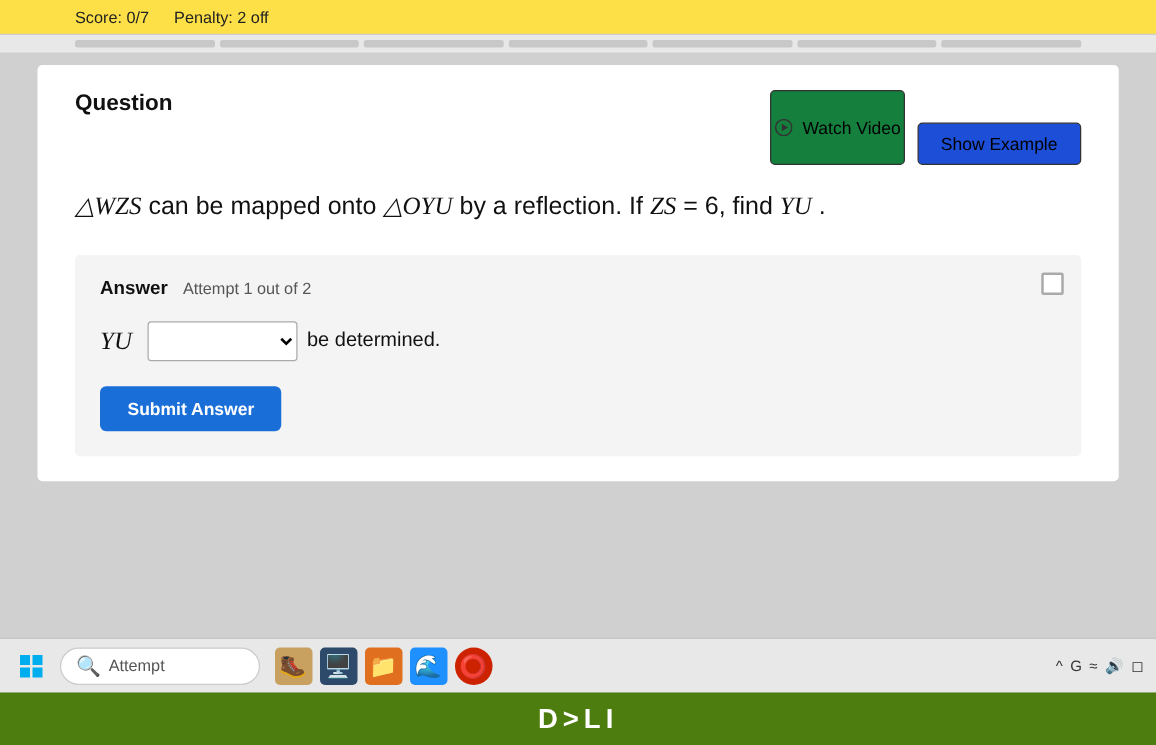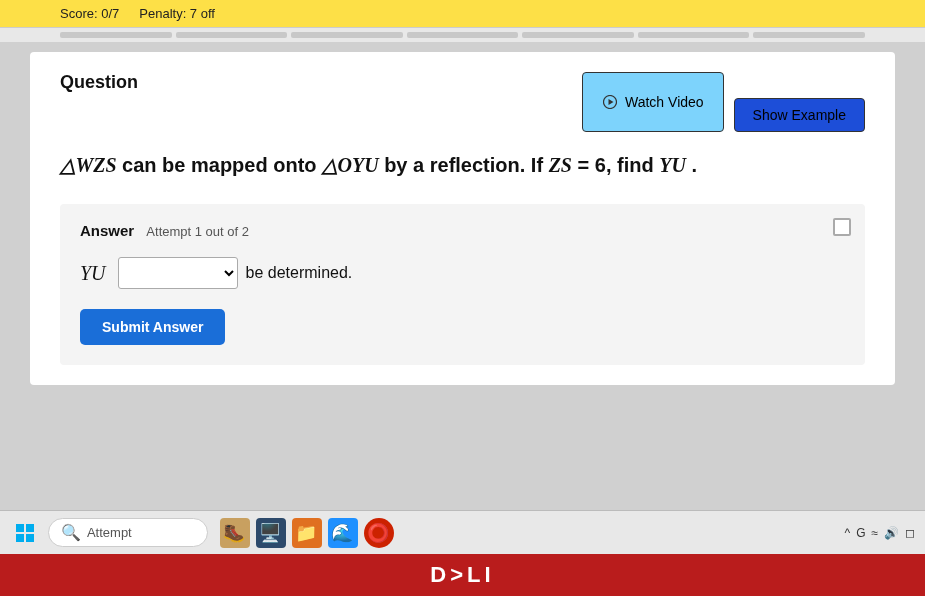--- a/index.html
+++ b/index.html
@@ -66,23 +66,23 @@
       font-size: 18px;
       font-weight: bold;
       color: #111;
     }
     .header-buttons {
       display: flex;
       gap: 10px;
     }
     .watch-video-btn {
       border: 1.5px solid #333;
-      background: #7dd3fc;
-      border-radius: 4px;
-      padding: 8px 19px;
+      background: #15803d;
+      border-radius: 4px;
+      padding: 8px 2px;
       font-size: 14px;
       cursor: pointer;
       display: flex;
       align-items: center;
       gap: 7px;
     }
     .play-icon {
       width: 16px;
       height: 16px;
       display: inline-flex;
@@ -98,21 +98,20 @@
       cursor: pointer;
       margin-top: 26px;
     }
 
     
     .question-text {
       font-size: 20px;
       color: #111;
       margin-bottom: 24px;
       line-height: 1.5;
-      font-weight: bold;
     }
     .math-italic {
       font-style: italic;
       font-family: 'Times New Roman', serif;
     }
 
     
     .answer-section {
       background: #f4f4f4;
       border-radius: 4px;
@@ -241,39 +240,39 @@
       color: #333;
     }
 
     
     .dell-area {
       position: absolute;
       bottom: 0;
       left: 0;
       right: 0;
       height: 42px;
-      background: #b91c1c;
+      background: #4d7c0f;
       display: flex;
       align-items: center;
       justify-content: center;
     }
     .dell-logo {
       font-size: 22px;
       font-weight: bold;
       color: #fff;
       letter-spacing: 4px;
       font-family: 'Arial', sans-serif;
     }
   </style>
 </head>
 <body>
 
 <div class="top-bar">
   <span class="score-text">Score: 0/7</span>
-  <span class="penalty-text">Penalty: 7 off</span>
+  <span class="penalty-text">Penalty: 2 off</span>
 </div>
 
 <div class="progress-area">
   <div class="progress-segment"></div>
   <div class="progress-segment"></div>
   <div class="progress-segment"></div>
   <div class="progress-segment"></div>
   <div class="progress-segment"></div>
   <div class="progress-segment"></div>
   <div class="progress-segment"></div>

